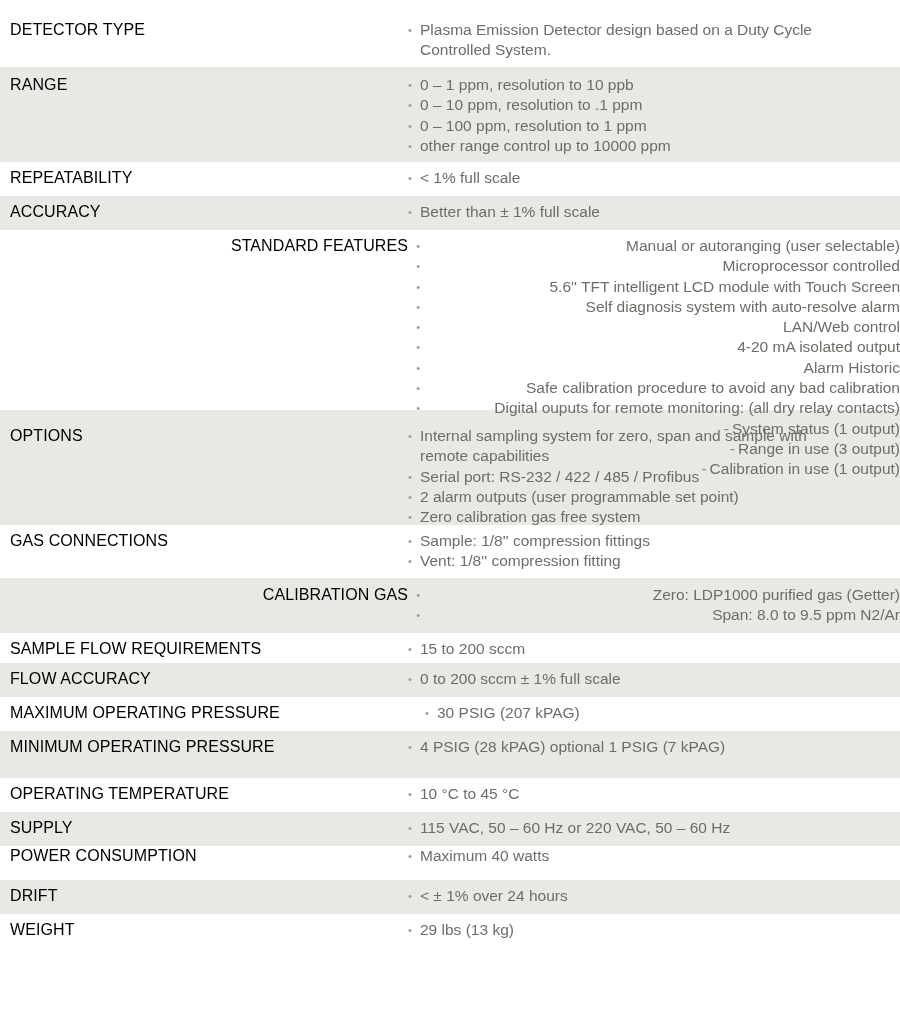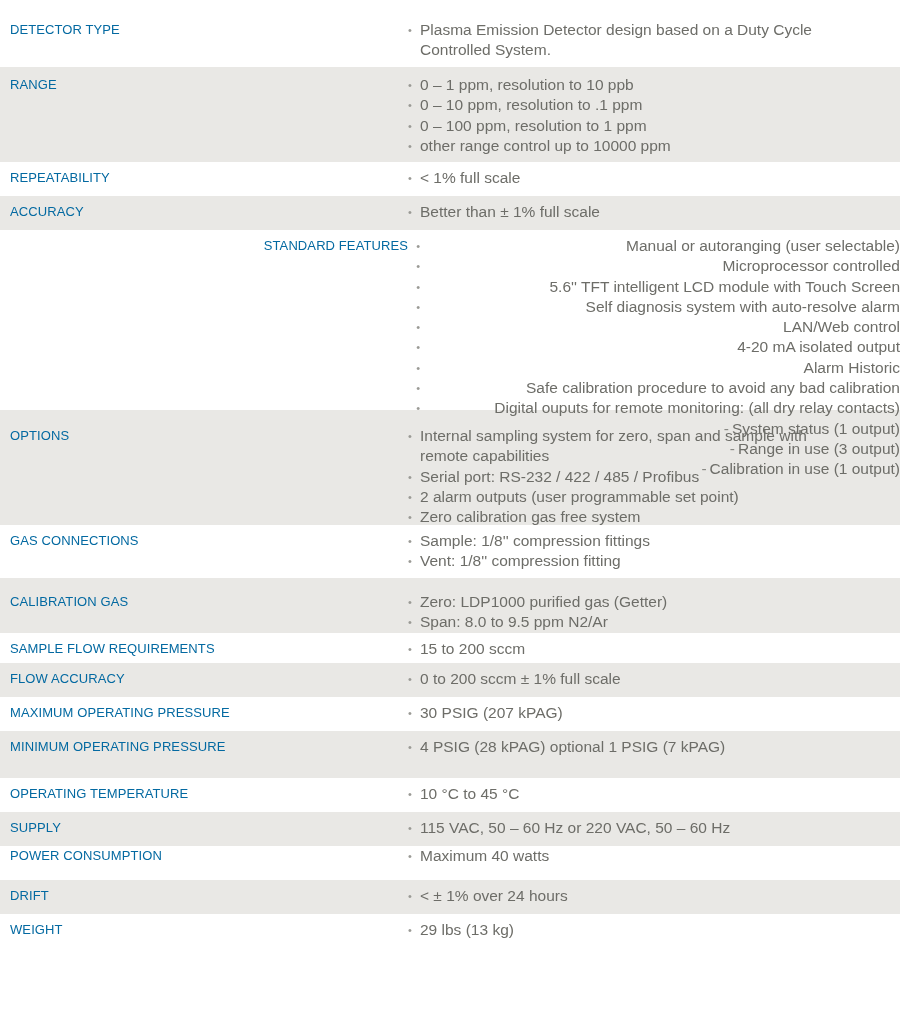--- a/index.html
+++ b/index.html
@@ -22,23 +22,23 @@
     display: flex;
     width: 900px;
     box-sizing: border-box;
   }
   .spec-row.odd { background: #ffffff; }
   .spec-row.even { background: #e9e8e5; }
   .spec-label {
     width: 408px;
     box-sizing: border-box;
     padding-left: 10px;
-    font-size: 13px;
+    font-size: 16px;
     letter-spacing: 0.1px;
-    color: #0369a1;
+    color: #000000;
     line-height: 20.3px;
   }
   .spec-values {
     flex: 1;
     box-sizing: border-box;
     font-size: 15.5px;
     color: #6d6d68;
     line-height: 20.3px;
   }
   .spec-values ul {
@@ -146,21 +146,21 @@
   <div class="spec-row odd" style="height:53px;padding-top:6px;justify-content:flex-end;">
     <div class="spec-label">GAS CONNECTIONS</div>
     <div class="spec-values">
       <ul>
         <li><span class="bullet">•</span><span>Sample: 1/8'' compression fittings</span></li>
         <li><span class="bullet">•</span><span>Vent: 1/8'' compression fitting</span></li>
       </ul>
     </div>
   </div>
 
-  <div class="spec-row even" style="height:55px;padding-top:14px;">
+  <div class="spec-row even" style="height:55px;padding-top:7px;text-align:right;">
     <div class="spec-label">CALIBRATION GAS</div>
     <div class="spec-values">
       <ul>
         <li><span class="bullet">•</span><span>Zero: LDP1000 purified gas (Getter)</span></li>
         <li><span class="bullet">•</span><span>Span: 8.0 to 9.5 ppm N2/Ar</span></li>
       </ul>
     </div>
   </div>
 
   <div class="spec-row odd" style="height:30px;padding-top:6px;">
@@ -174,21 +174,21 @@
 
   <div class="spec-row even" style="height:34px;padding-top:6px;">
     <div class="spec-label">FLOW ACCURACY</div>
     <div class="spec-values">
       <ul>
         <li><span class="bullet">•</span><span>0 to 200 sccm ± 1% full scale</span></li>
       </ul>
     </div>
   </div>
 
-  <div class="spec-row odd" style="height:34px;padding-top:6px;">
+  <div class="spec-row odd" style="height:34px;padding-top:6px;gap:17px;">
     <div class="spec-label">MAXIMUM OPERATING PRESSURE</div>
     <div class="spec-values">
       <ul>
         <li><span class="bullet">•</span><span>30 PSIG (207 kPAG)</span></li>
       </ul>
     </div>
   </div>
 
   <div class="spec-row even" style="height:47px;padding-top:6px;">
     <div class="spec-label">MINIMUM OPERATING PRESSURE</div>

